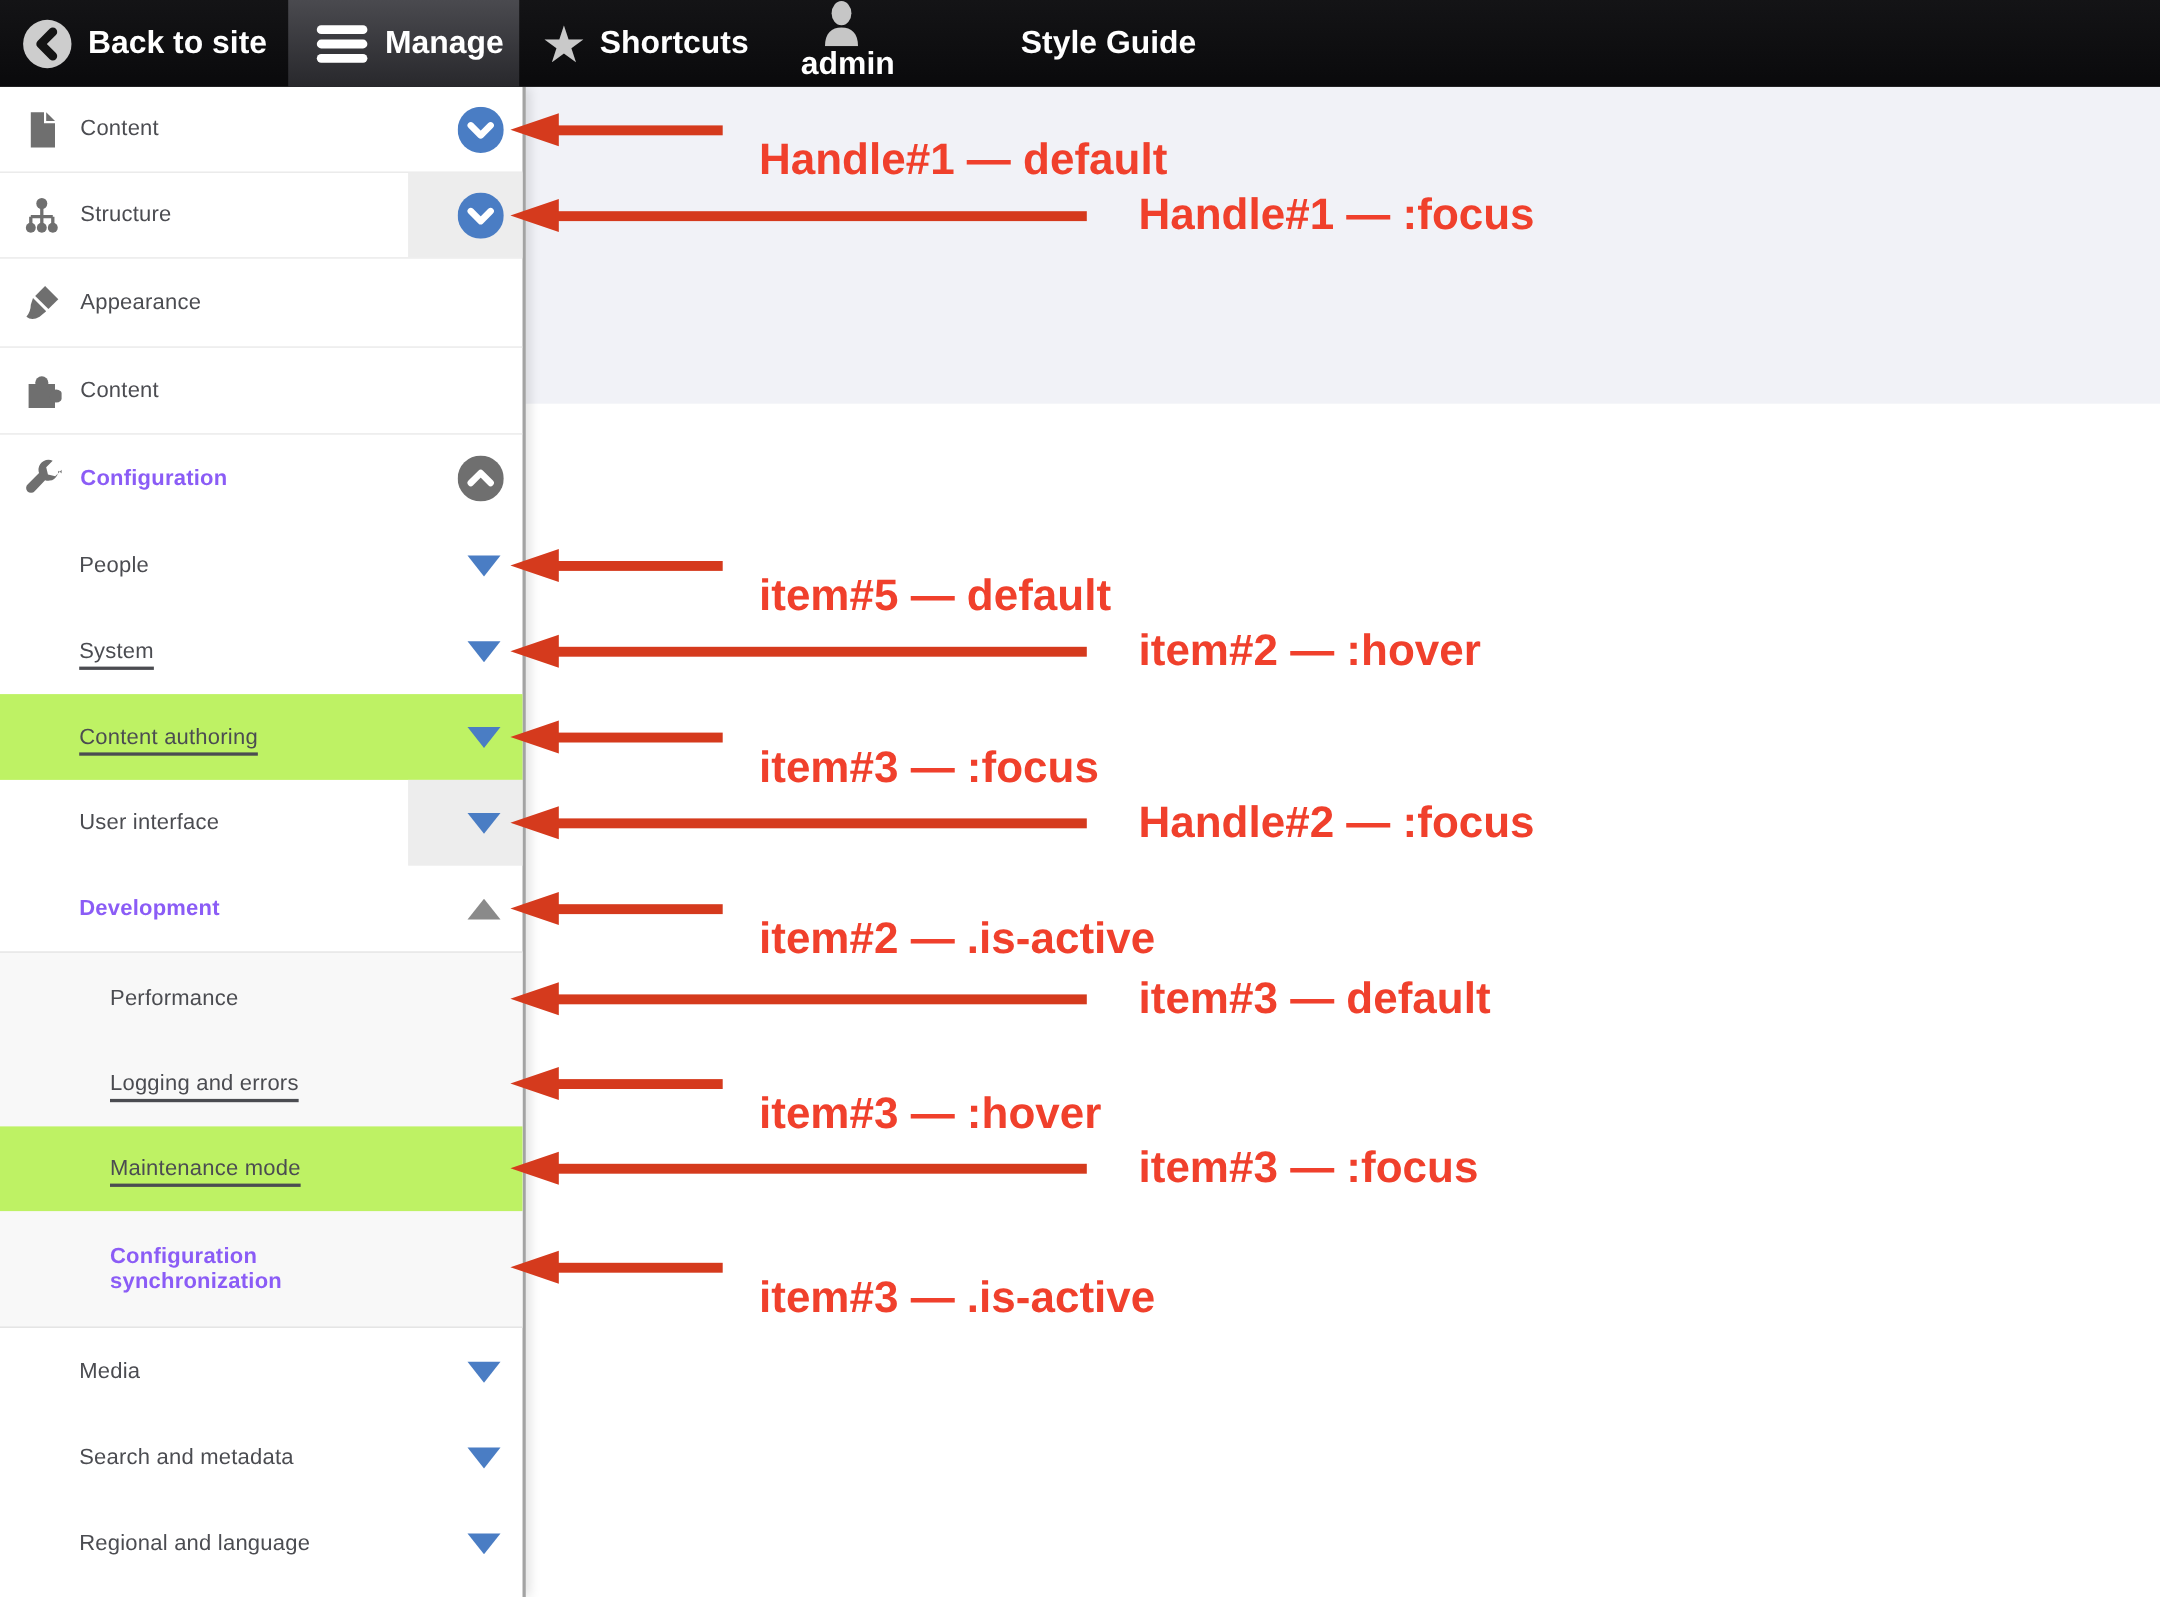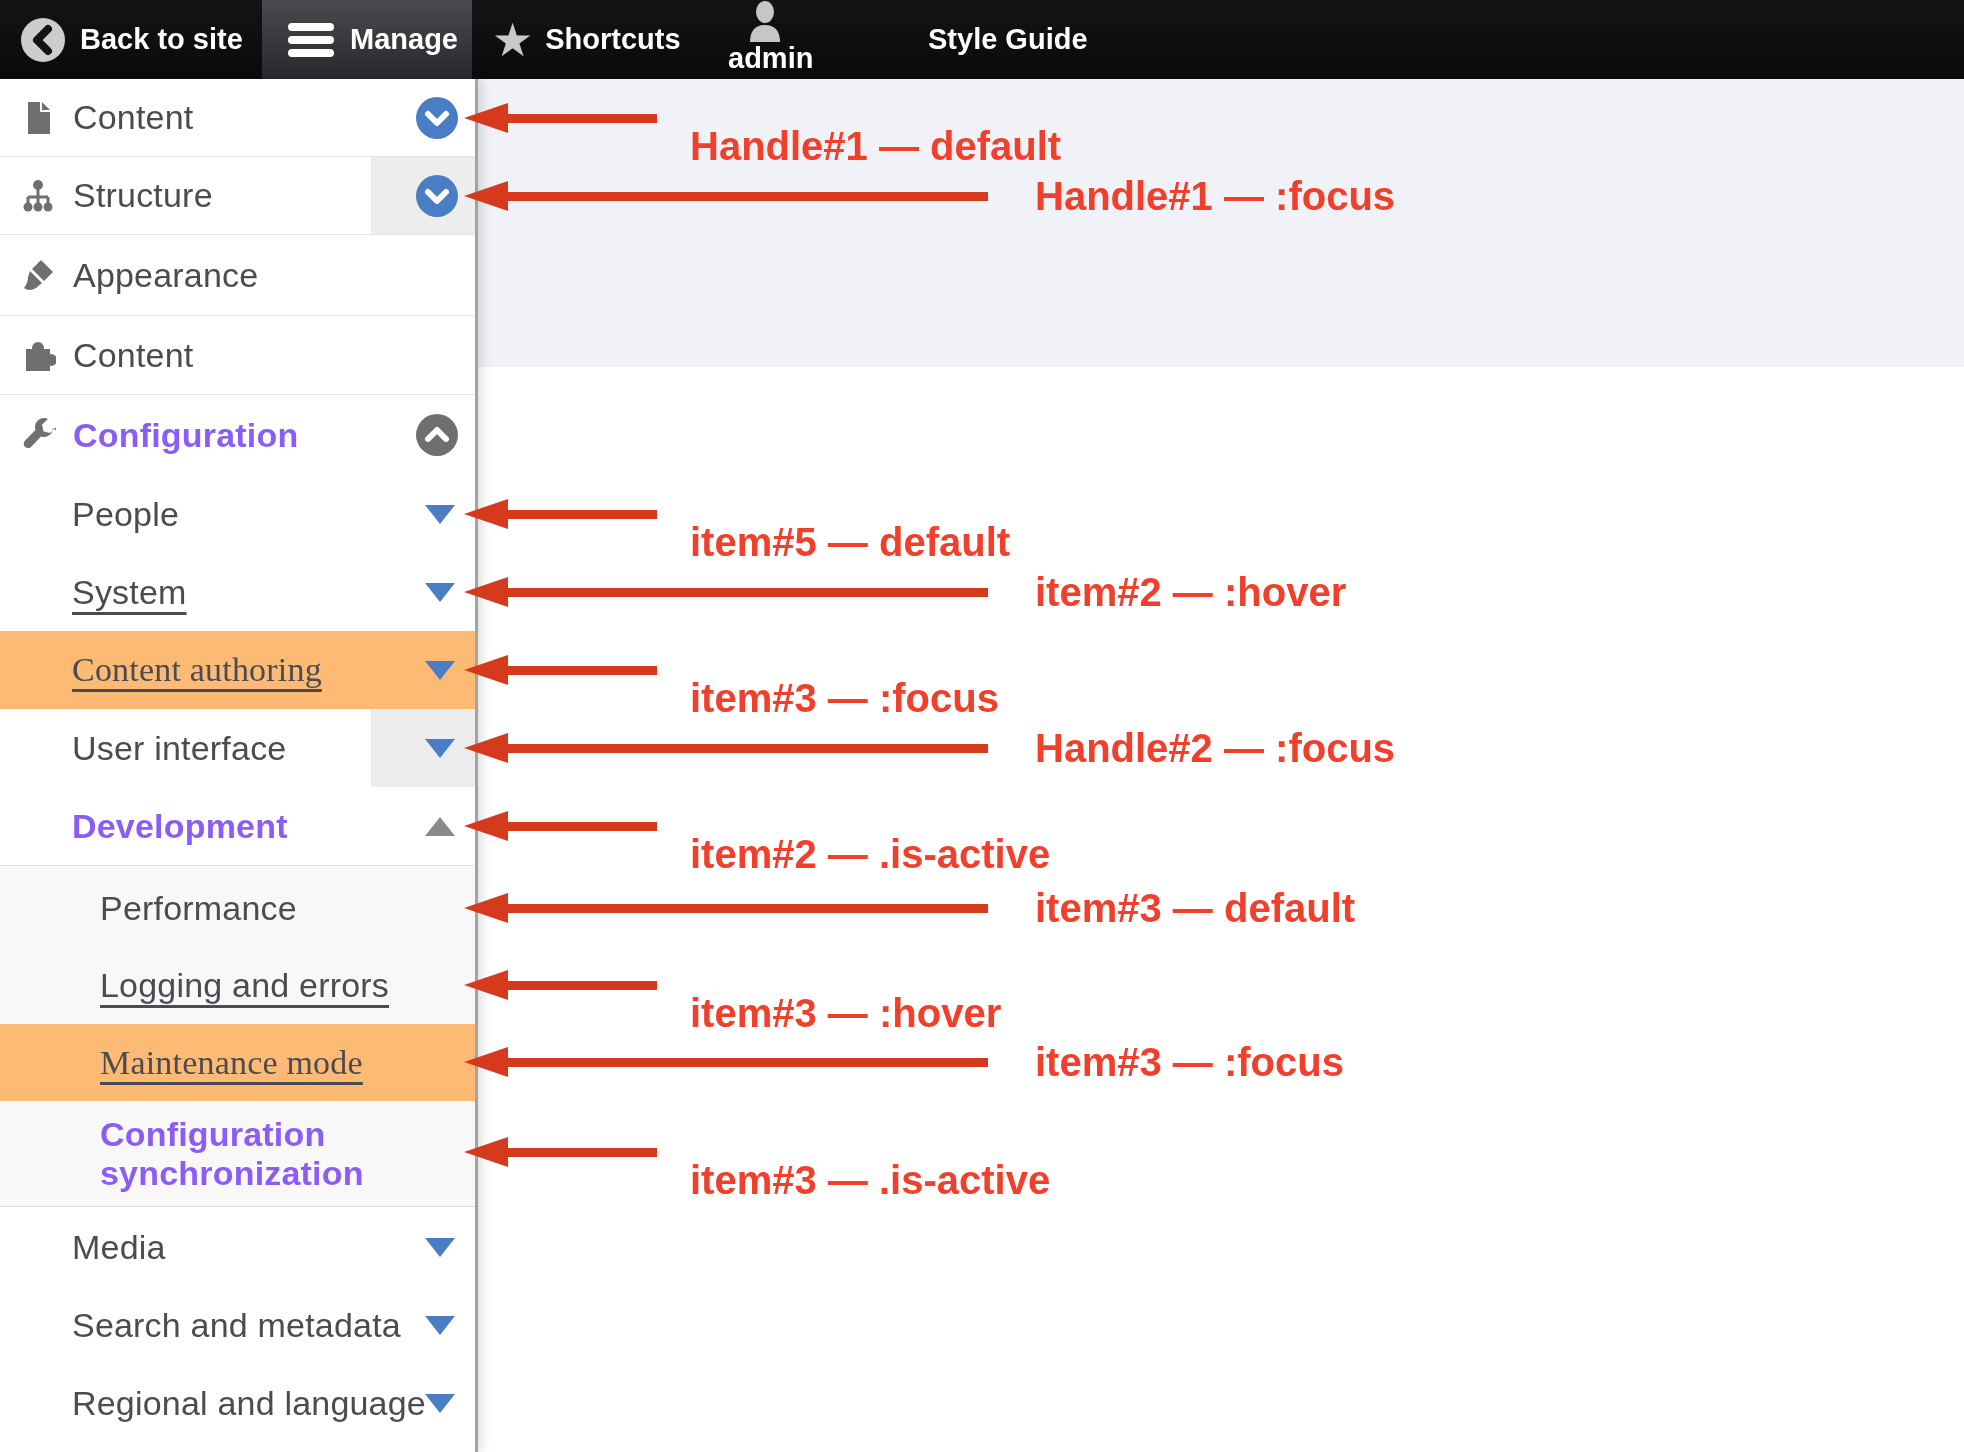--- a/index.html
+++ b/index.html
@@ -19,27 +19,27 @@
   .star{font-size:46px;color:#c9c9c9;font-weight:normal;margin-right:12px;line-height:1;}
   .person{width:38px;height:42px;margin-right:12px;}
 
   
   .sidebar{position:absolute;left:0;top:79px;width:478px;height:1373px;background:#fff;
            border-right:3px solid #a3a3a3;box-shadow:4px 0 10px rgba(0,0,0,.13);
            box-sizing:border-box;z-index:10;}
   .row{position:absolute;left:0;width:475px;display:flex;align-items:center;box-sizing:border-box;}
   .row.bline{border-bottom:1px solid #e3e3e3;}
   .mi-icon{position:absolute;left:20px;width:36px;height:36px;}
-  .lbl{color:#4b4c51;font-size:34px;letter-spacing:.2px;}
+  .lbl{color:#4b4c51;font-size:20px;letter-spacing:.2px;}
   .lbl.l1{margin-left:73px;}
   .lbl.l2{margin-left:72px;}
   .lbl.l3{margin-left:100px;}
   .lbl.bold{font-weight:bold;color:#8b5cf6;}
   .lbl.und{text-decoration:underline;text-decoration-thickness:3px;text-underline-offset:8px;}
-  .focus-row{background:#fdba74;font-family:Liberation Serif, serif;}
+  .focus-row{background:#bef264;}
   .handle-patch{position:absolute;right:0;top:0;bottom:0;width:104px;background:#ededed;}
   .circle-handle{position:absolute;left:416px;width:42px;height:42px;}
   .tri{position:absolute;left:425px;width:0;height:0;}
   .tri.down{border-left:15px solid transparent;border-right:15px solid transparent;border-top:19px solid #4a7dc4;}
   .tri.up{border-left:15px solid transparent;border-right:15px solid transparent;border-bottom:19px solid #8a8a8a;}
   .lvl3-block{position:absolute;left:0;top:786px;width:475px;height:342px;background:#f8f8f8;
               border-top:1px solid #e0e0e0;border-bottom:1px solid #dcdcdc;box-sizing:border-box;}
   .two-line{line-height:1.15;max-width:290px;}
 
   

